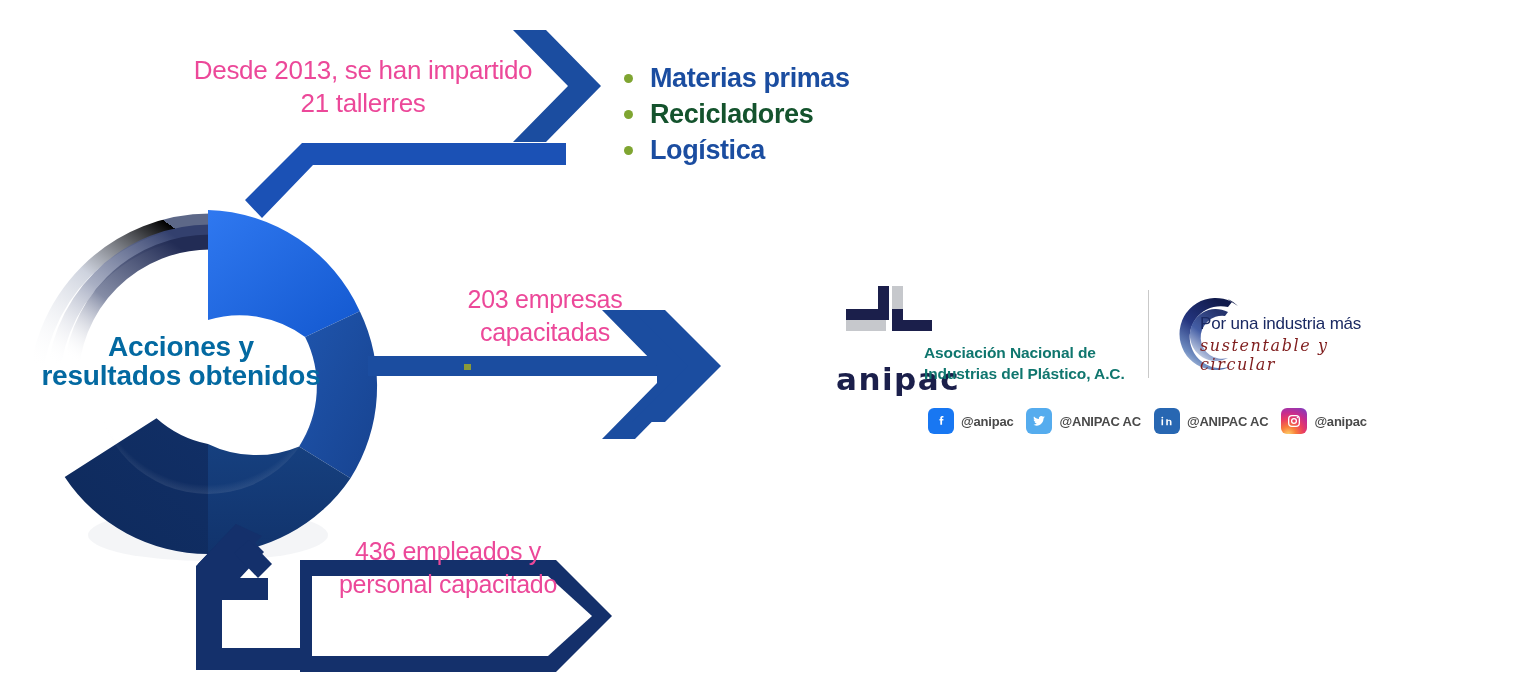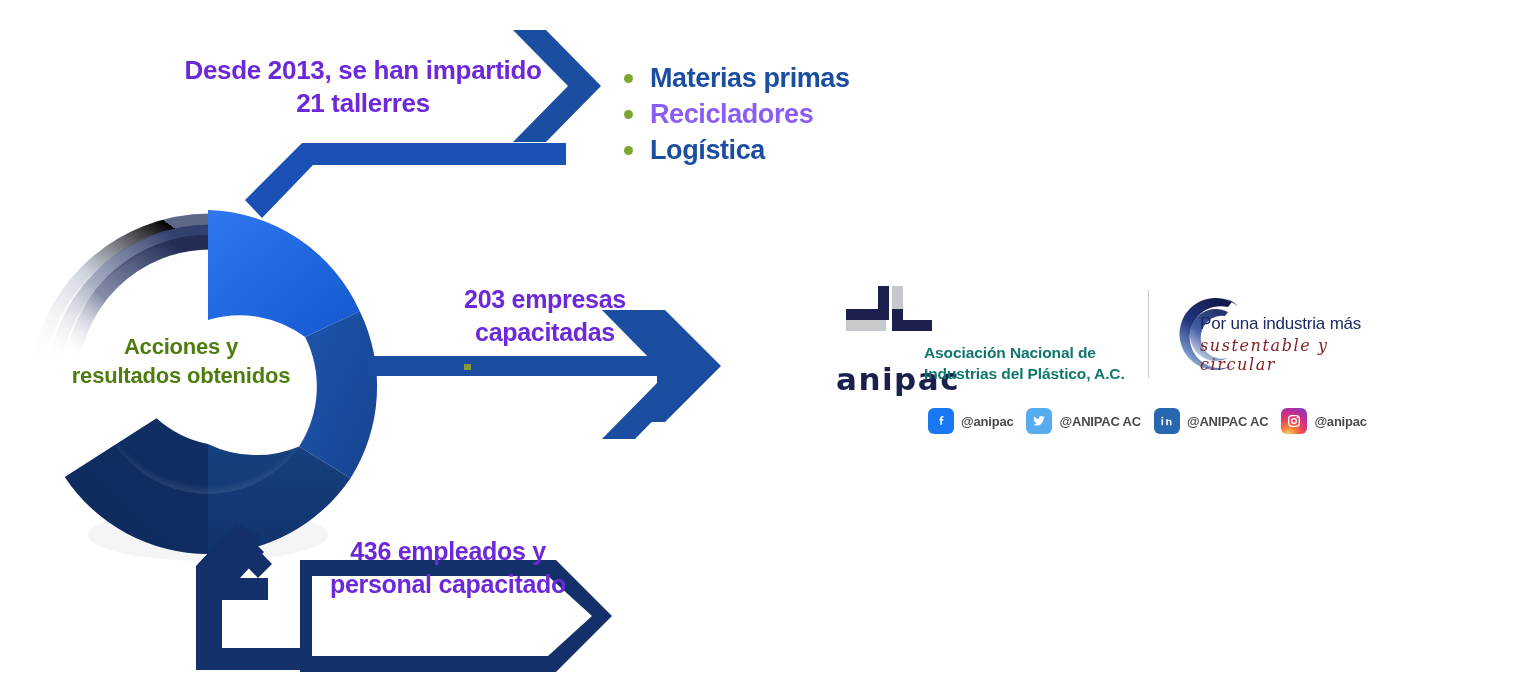--- a/index.html
+++ b/index.html
@@ -14,32 +14,32 @@
   #stage{position:absolute;left:0;top:0;width:1536px;height:680px;}
 
   
   .abs{position:absolute;}
 
   
   .donut-center-label{
     left:36px;top:332px;width:290px;
     text-align:center;
     font-weight:bold;
-    font-size:22px;
+    font-size:28px;
     line-height:29px;
-    color:#4d7c0f;
+    color:#0369a1;
     letter-spacing:-0.2px;
     white-space:pre-line;
     z-index:6;
   }
 
   
   .callout-text{
-    font-weight:bold;
-    color:#6d28d9;
+    font-weight:normal;
+    color:#ec4899;
     letter-spacing:-0.3px;
     z-index:7;
   }
   #callout-top-text{
     left:172px;top:54px;width:382px;
     text-align:center;
     font-size:26px;line-height:33px;
     white-space:pre-line;
   }
   #callout-mid-text{
@@ -263,21 +263,21 @@
 
   <div class="abs" id="stray-dot"></div>
 
   <div class="abs" id="bullet-list">
     <div class="bullet-row">
       <span class="bullet-dot" style="background: rgb(127, 165, 49);"></span>
       <span class="bullet-label" style="color: rgb(27, 77, 160);">Materias primas</span>
     </div>
     <div class="bullet-row">
       <span class="bullet-dot" style="background: rgb(127, 165, 49);"></span>
-      <span class="bullet-label" style="color: #8b5cf6;">Recicladores</span>
+      <span class="bullet-label" style="color: #14532d;">Recicladores</span>
     </div>
     <div class="bullet-row">
       <span class="bullet-dot" style="background: rgb(127, 165, 49);"></span>
       <span class="bullet-label" style="color: rgb(27, 77, 160);">Logística</span>
     </div>
   </div>
 
   <div class="abs" id="brand-block">
     <svg width="95" height="62" viewBox="0 0 95 62" style="position:absolute;left:8px;top:0;">
 

